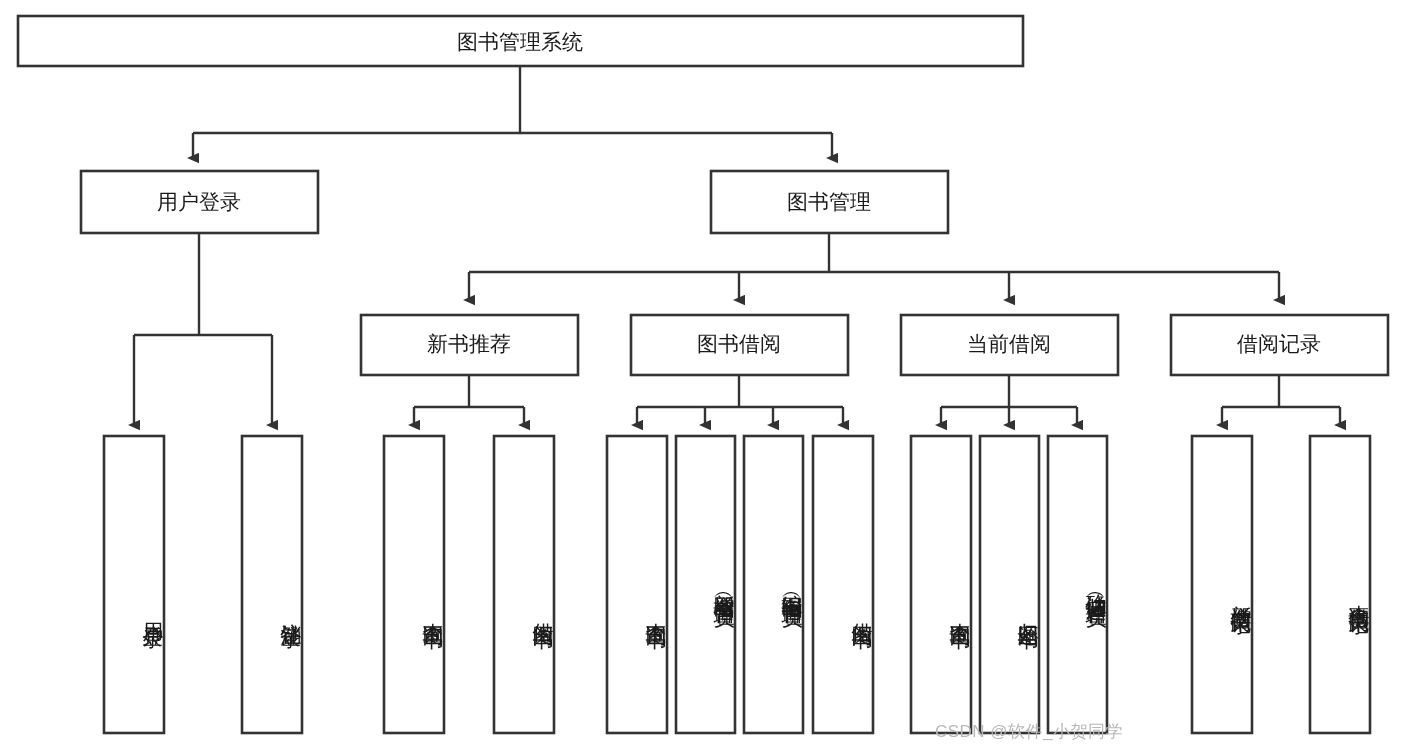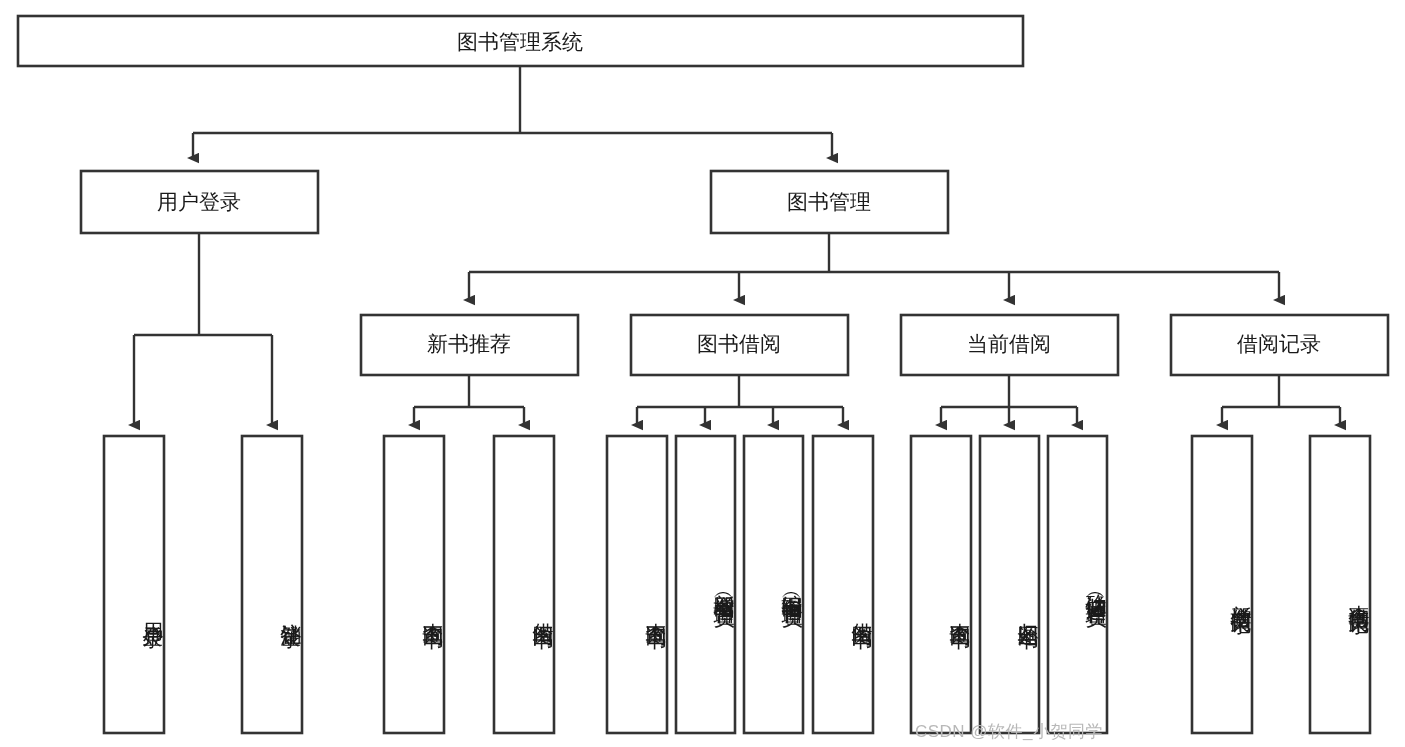--- a/index.html
+++ b/index.html
@@ -59,21 +59,21 @@
     letter-spacing: 2px;
     line-height: 1;
     text-align: center;
     display: flex;
     align-items: flex-start;
     justify-content: center;
     pointer-events: none;
   }
   .watermark {
     position: absolute;
-    right: 20px;
+    right: 0;
     bottom: 4px;
     font-family: "Liberation Sans", "DejaVu Sans", sans-serif;
     font-size: 17px;
     color: #b8b8b8;
     letter-spacing: 0.5px;
     white-space: nowrap;
   }
 </style>
 </head>
 <body>

